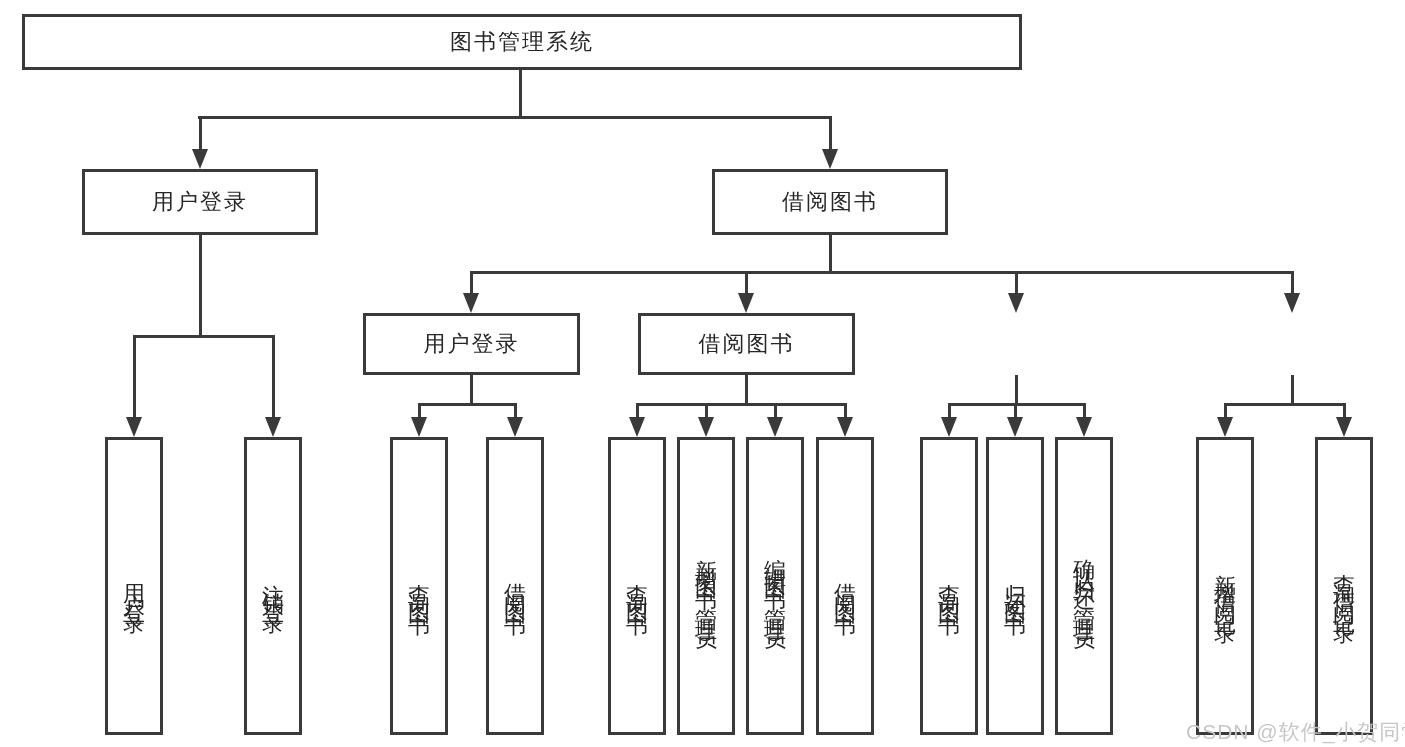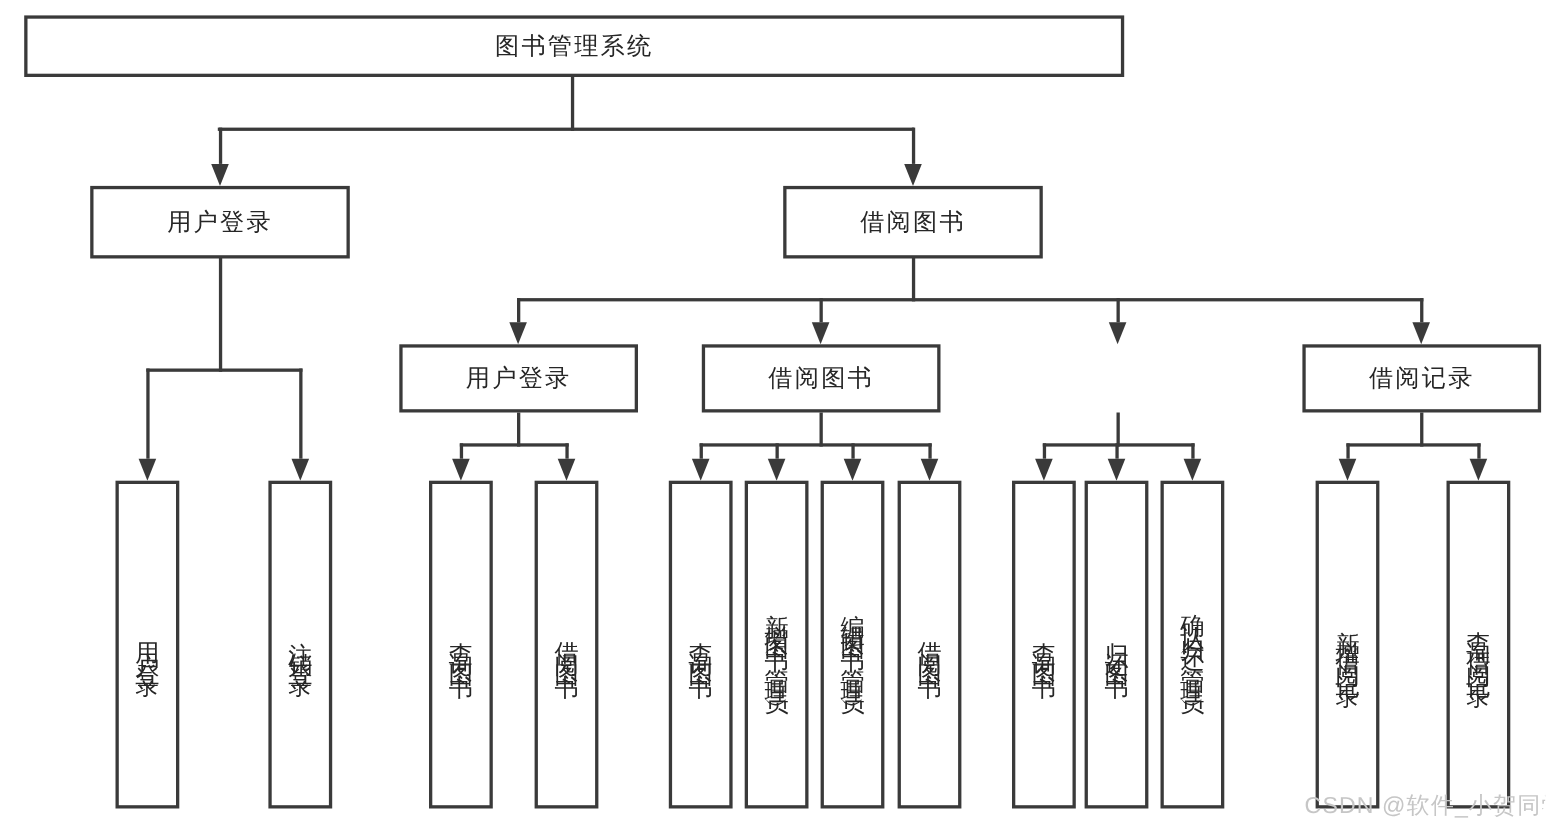--- a/index.html
+++ b/index.html
@@ -81,23 +81,20 @@
   <div class="ah" style="left:1008px;top:293px;"></div>
   <div class="vline" style="left:1291px;top:271px;height:22px;"></div>
   <div class="ah" style="left:1284px;top:293px;"></div>
 
   <div class="box hbox" style="left:363px;top:313px;width:217px;height:62px;">
     <span>用户登录</span>
   </div>
   <div class="box hbox" style="left:638px;top:313px;width:217px;height:62px;">
     <span>借阅图书</span>
   </div>
-  <div class="box hbox" style="left:1184px;top:313px;width:217px;height:62px;">
-    <span>借阅记录</span>
-  </div>
 
   <div class="vline" style="left:470px;top:375px;height:31px;"></div>
   <div class="hline" style="left:418px;top:403px;width:99px;"></div>
   <div class="vline" style="left:418px;top:403px;height:14px;"></div>
   <div class="ah" style="left:411px;top:417px;"></div>
   <div class="vline" style="left:514px;top:403px;height:14px;"></div>
   <div class="ah" style="left:507px;top:417px;"></div>
 
   <div class="vline" style="left:745px;top:375px;height:31px;"></div>
   <div class="hline" style="left:636px;top:403px;width:211px;"></div>

